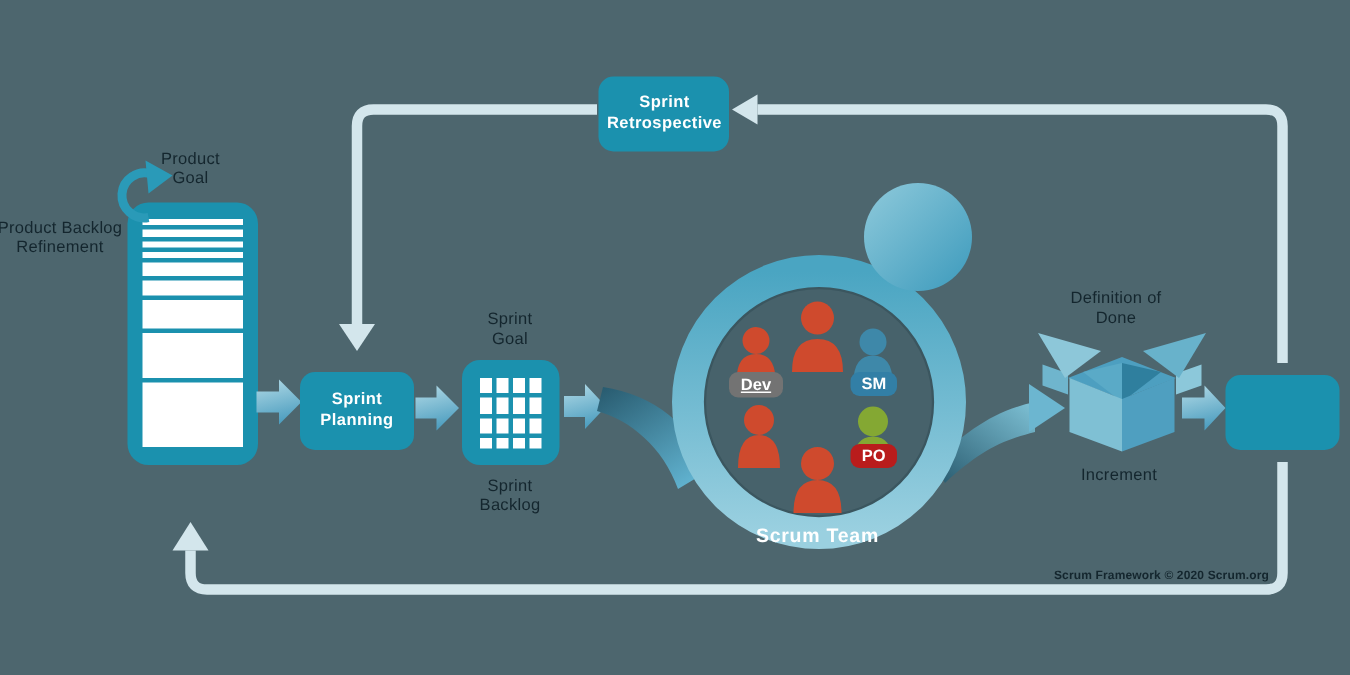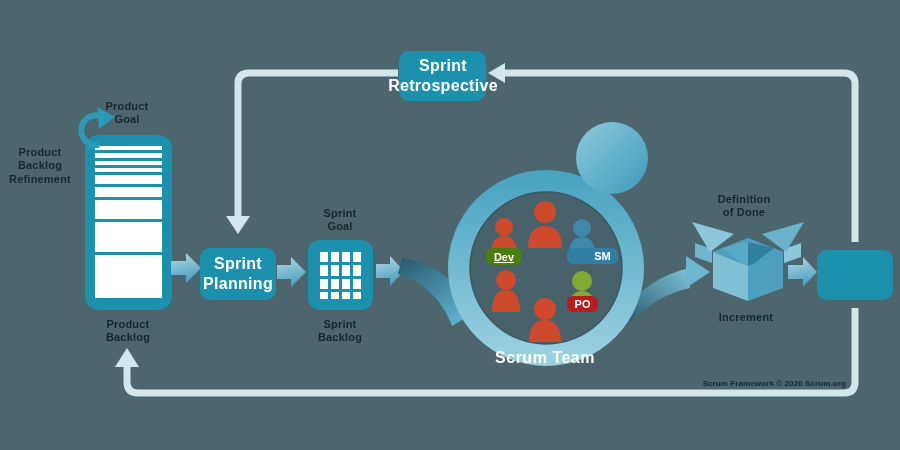--- a/index.html
+++ b/index.html
@@ -3,38 +3,38 @@
 <meta charset="utf-8">
 <style>
   html,body{margin:0;padding:0;background:#4d666e;}
   .stage{
     position:relative;width:900px;height:450px;overflow:hidden;
     background:#4d666e;
     font-family:"Liberation Sans",sans-serif;
   }
   .stage svg{position:absolute;left:0;top:0;}
   .lbl{
-    position:absolute;color:#14262e;font-weight:bold;
+    position:absolute;color:#14262e;font-weight:normal;
     font-size:11px;line-height:1.22;text-align:center;letter-spacing:.2px;
   }
   .boxtxt{
     position:absolute;display:flex;align-items:center;justify-content:center;
-    color:#ffffff;font-weight:bold;font-size:16px;line-height:1.25;
+    color:#ffffff;font-weight:bold;font-size:11px;line-height:1.25;
     text-align:center;letter-spacing:.3px;
   }
   .badge{
     position:absolute;display:flex;align-items:center;justify-content:center;
     color:#ffffff;font-weight:bold;font-size:11px;border-radius:6px;
   }
-  .badge-dev{left:486px;top:248px;width:36px;height:17px;background:#4d7c0f;text-decoration:underline;}
-  .badge-sm{left:567px;top:248px;width:31px;height:16px;background:#327fa6;padding-left:20px;}
+  .badge-dev{left:486px;top:248px;width:36px;height:17px;background:#737373;text-decoration:underline;}
+  .badge-sm{left:567px;top:248px;width:31px;height:16px;background:#327fa6;}
   .badge-po{left:567px;top:296px;width:31px;height:16px;background:#b91c1c;}
   .scrumteam{
     position:absolute;left:495px;top:349px;width:100px;text-align:center;
-    color:#fff;font-weight:bold;font-size:16px;letter-spacing:.5px;
+    color:#fff;font-weight:bold;font-size:13px;letter-spacing:.5px;
   }
   .caption{
     position:absolute;right:54px;top:379px;color:#14262e;
     font-weight:bold;font-size:8px;letter-spacing:.1px;white-space:nowrap;
   }
 </style>
 </head>
 <body>
 
 <div class="stage">
@@ -178,21 +178,20 @@
     <polygon points="748,242 774,248 748,268" fill="#2f7f9e"></polygon>
     <polygon points="713,252 748,266 748,301 713,288" fill="#7fc0d4"></polygon>
     <polygon points="783,252 748,266 748,301 783,288" fill="#4f9fc0"></polygon>
   </g>
 </svg>
 
 <div class="lbl" style="left:97px;top:100px;width:60px;">Product Goal</div>
 
 <div class="lbl" style="left:-2px;top:146px;width:84px;">Product Backlog Refinement</div>
 
-<div class="lbl" style="left:96px;top:318px;width:64px;">Product Backlog</div>
 
 <div class="lbl" style="left:315px;top:207px;width:50px;">Sprint Goal</div>
 
 <div class="lbl" style="left:312px;top:318px;width:56px;">Sprint Backlog</div>
 
 <div class="lbl" style="left:712px;top:193px;width:64px;">Definition of Done</div>
 
 <div class="lbl" style="left:701px;top:311px;width:90px;">Increment</div>
 
 <div class="boxtxt" style="left:200px;top:248px;width:76px;height:52px;text-align:center;">Sprint Planning</div>

